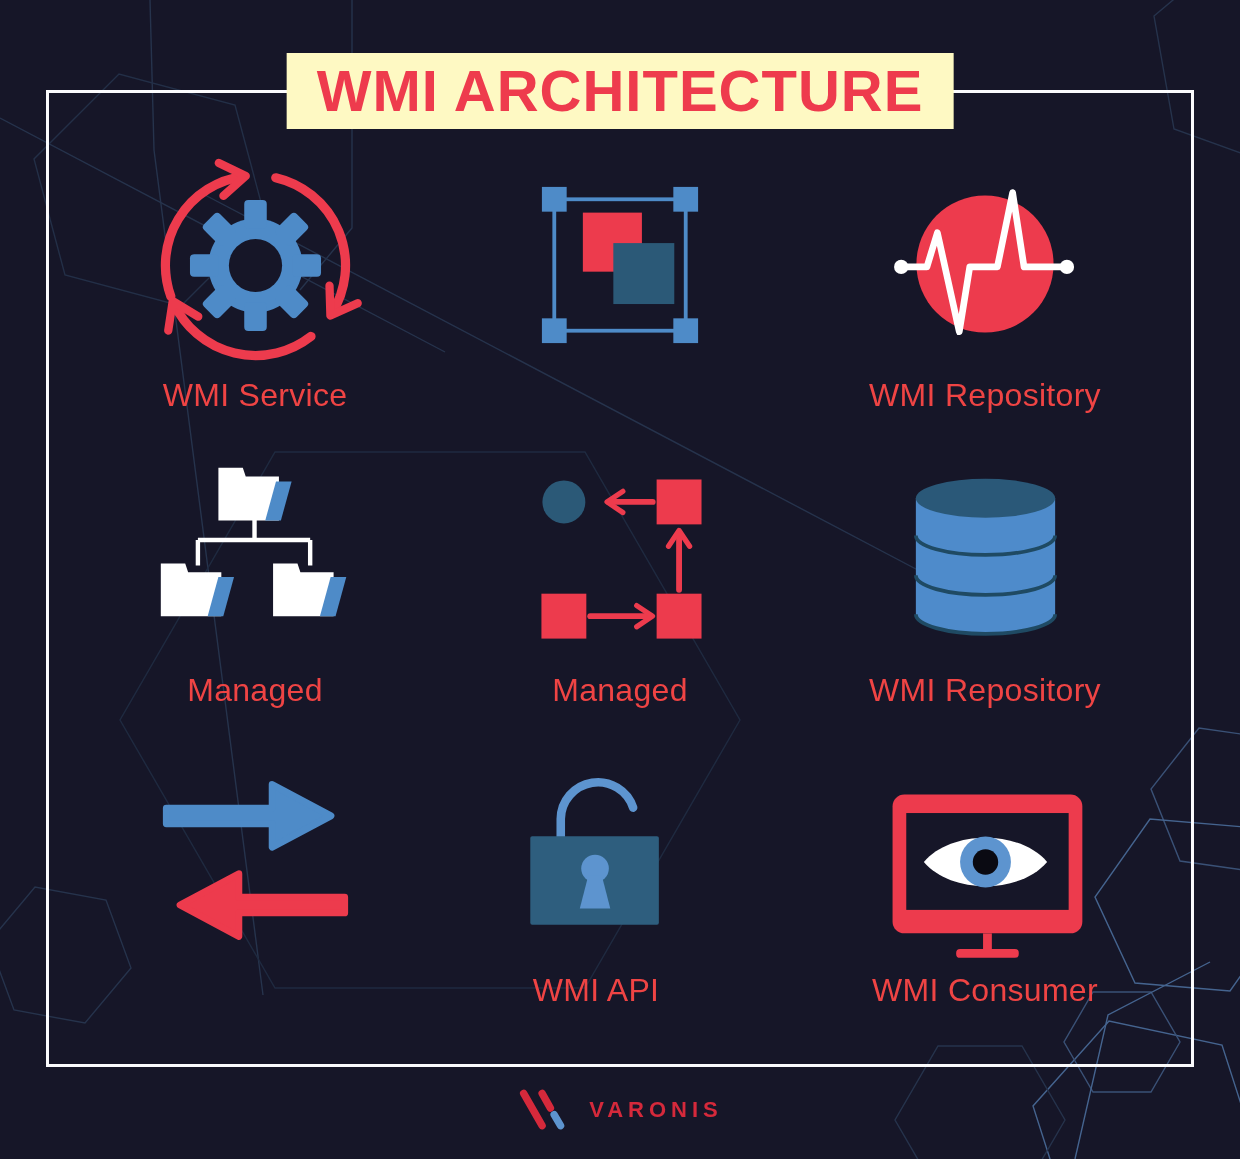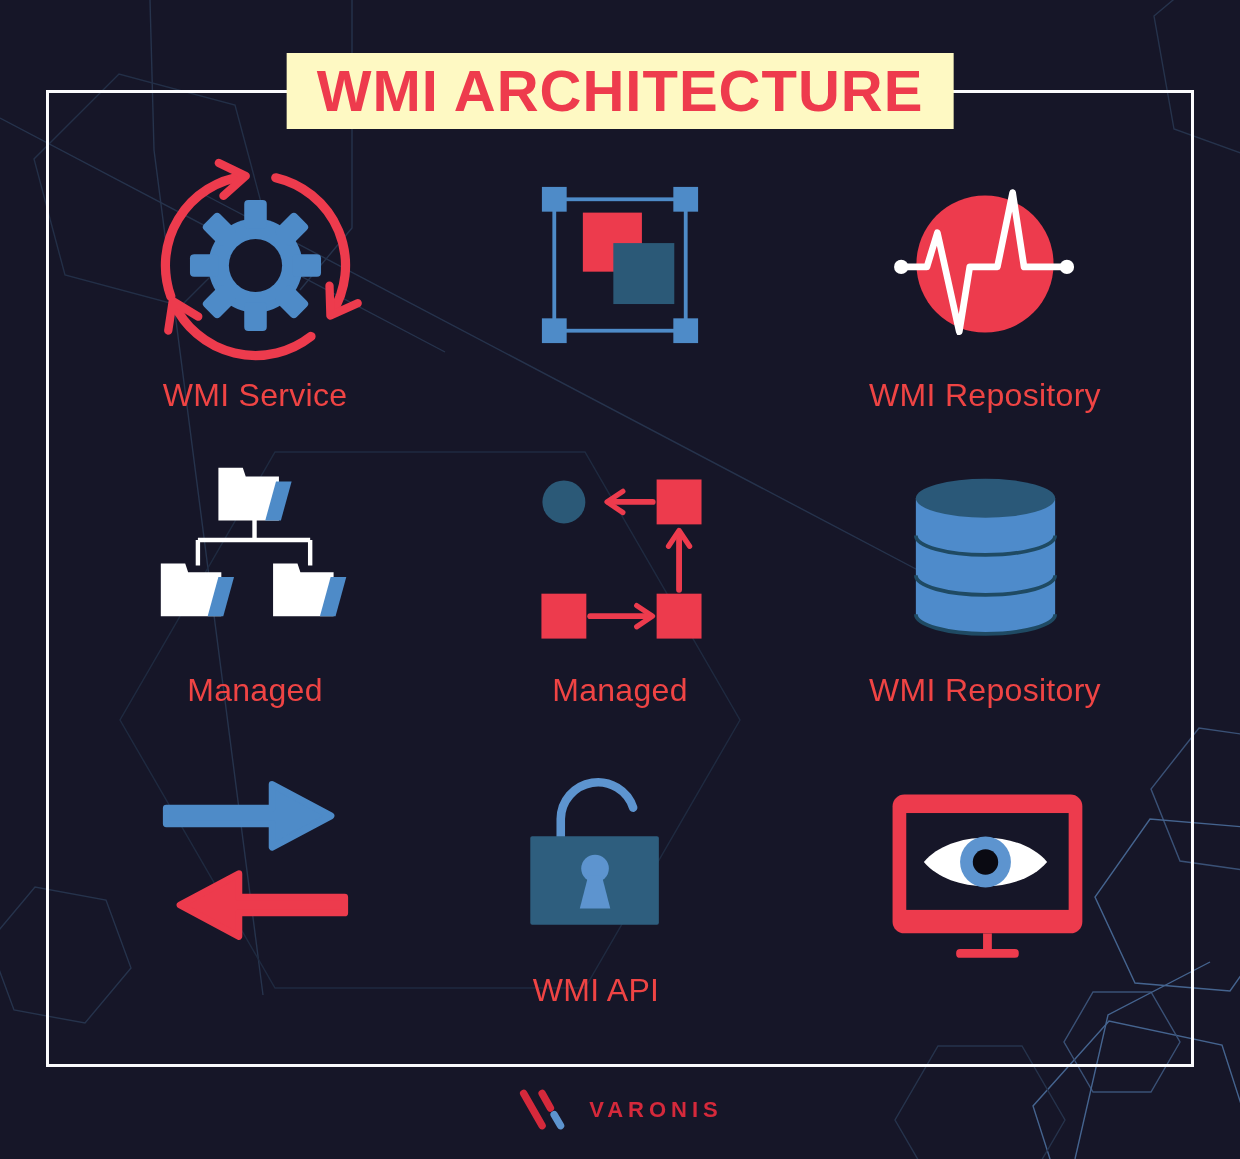--- a/index.html
+++ b/index.html
@@ -202,20 +202,21 @@
     <svg width="225" height="206" viewBox="0 0 230 210">
       <rect x="20" y="38" width="194" height="142" rx="12" fill="#ED3B4D"></rect>
       <rect x="34" y="57" width="166" height="99" fill="#161628"></rect>
       <path d="M52,107 C80,74 150,74 178,107 C150,140 80,140 52,107 Z" fill="#FFFFFF"></path>
       <circle cx="115" cy="107" r="26" fill="#5D94CF"></circle>
       <circle cx="115" cy="107" r="13" fill="#0A0A12"></circle>
       <line x1="117" y1="180" x2="117" y2="198" stroke="#ED3B4D" stroke-width="9"></line>
       <rect x="85" y="196" width="64" height="9" rx="4" fill="#ED3B4D"></rect>
     </svg>
   </div>
+  <div class="cell-label">WMI Consumer</div>
 </div>
 
 <div class="logo">
   <svg width="48" height="44" viewBox="0 0 52 44">
     <g fill="none" stroke-width="8" stroke-linecap="round">
       <line x1="7" y1="4" x2="27" y2="39" stroke="#D5293B"></line>
       <line x1="27" y1="4" x2="36" y2="20" stroke="#D5293B"></line>
       <line x1="40" y1="27" x2="47" y2="39" stroke="#5D94CF"></line>
     </g>
   </svg>

